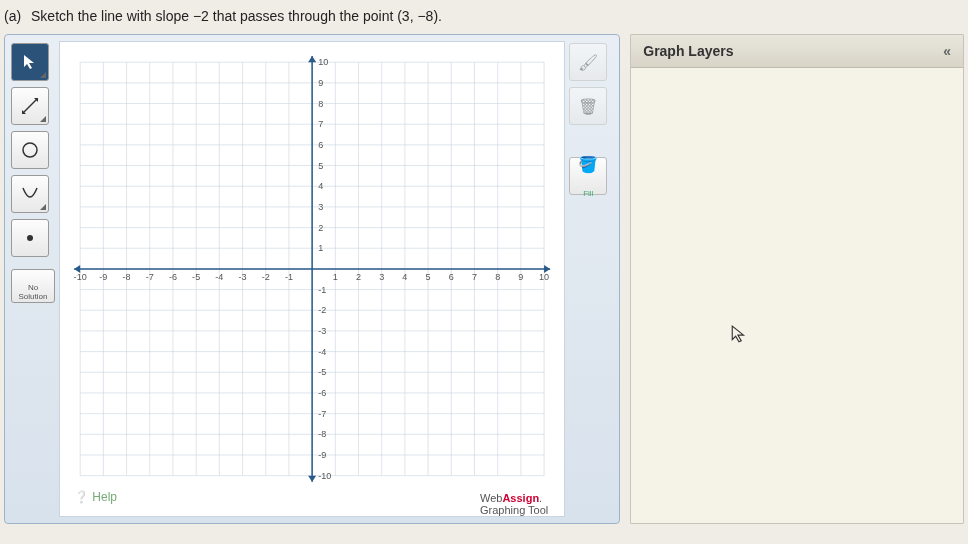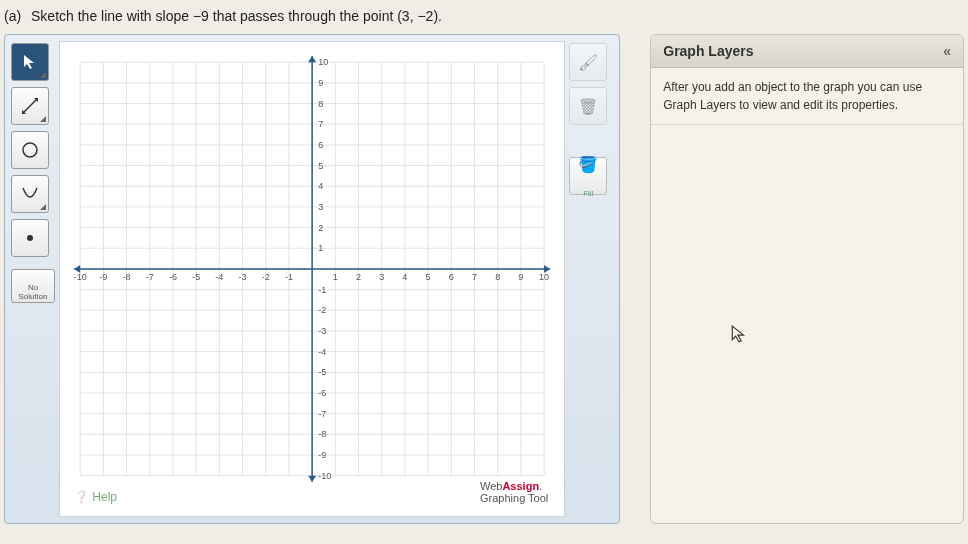--- a/index.html
+++ b/index.html
@@ -105,24 +105,23 @@
       cursor: pointer;
       font-size: 16px;
       color: #555;
     }
     .util-btn.disabled { opacity: 0.5; cursor: default; }
     .util-label { font-size: 8px; color: #4a7; margin-top: 15px; }
     .layers-panel {
       flex: 1;
       background: #f5f2e8;
       border: 1px solid #c8c4b8;
-      border-radius: 6px;
+      border-radius: 1px;
       height: 490px;
       overflow: hidden;
-      margin-left: 20px;
     }
     .layers-header {
       background: linear-gradient(#e8e6dc, #d8d4c8);
       border-bottom: 1px solid #c0bcb0;
       padding: 8px 12px;
       display: flex;
       justify-content: space-between;
       align-items: center;
       font-weight: bold;
       font-size: 14px;
@@ -131,21 +130,21 @@
     .collapse-icon { font-size: 14px; color: #666; cursor: pointer; }
     .layers-body {
       padding: 10px 12px;
       font-size: 12px;
       color: #333;
       line-height: 1.5;
       border-bottom: 1px solid #d8d4c8;
     }
     .footer-brand {
       position: absolute;
-      bottom: 12px;
+      bottom: 0;
       left: 420px;
       font-size: 11px;
       color: #555;
     }
     .footer-brand .assign { color: #c03; font-weight: bold; }
     .help-link {
       position: absolute;
       bottom: 12px;
       left: 14px;
       font-size: 12px;
@@ -160,21 +159,21 @@
       font-size: 18px;
       color: #333;
       pointer-events: none;
     }
   </style>
 </head>
 <body>
 
 <div class="question">
   <span class="part">(a)</span>
-  <span>Sketch the line with slope −9 that passes through the point (3, −2).</span>
+  <span>Sketch the line with slope −2 that passes through the point (3, −8).</span>
 </div>
 
 <div class="main-area">
   <div class="graph-container">
     <div class="toolbar-left">
       <div class="tool-btn active">
         <svg width="16" height="16" viewBox="0 0 16 16">
             <path d="M2 1 L2 13 L5 10 L8 15 L10 14 L7 9 L12 9 Z" fill="#fff"></path>
           </svg>
         <span class="corner"></span>
@@ -324,21 +323,20 @@
         <span class="util-label">Fill</span>
       </div>
     </div>
   </div>
 
   <div class="layers-panel">
     <div class="layers-header">
       <span>Graph Layers</span>
       <span class="collapse-icon">«</span>
     </div>
-    <div class="layers-body">After you add an object to the graph you can use Graph Layers to view and edit its properties.</div>
   </div>
 </div>
 
 <div class="cursor-pointer">
   <svg width="18" height="18" viewBox="0 0 16 16">
       <path d="M2 1 L2 13 L5 10 L8 15 L10 14 L7 9 L12 9 Z" fill="none" stroke="#333" stroke-width="1"></path>
     </svg>
 </div>
 
 </body></html>

